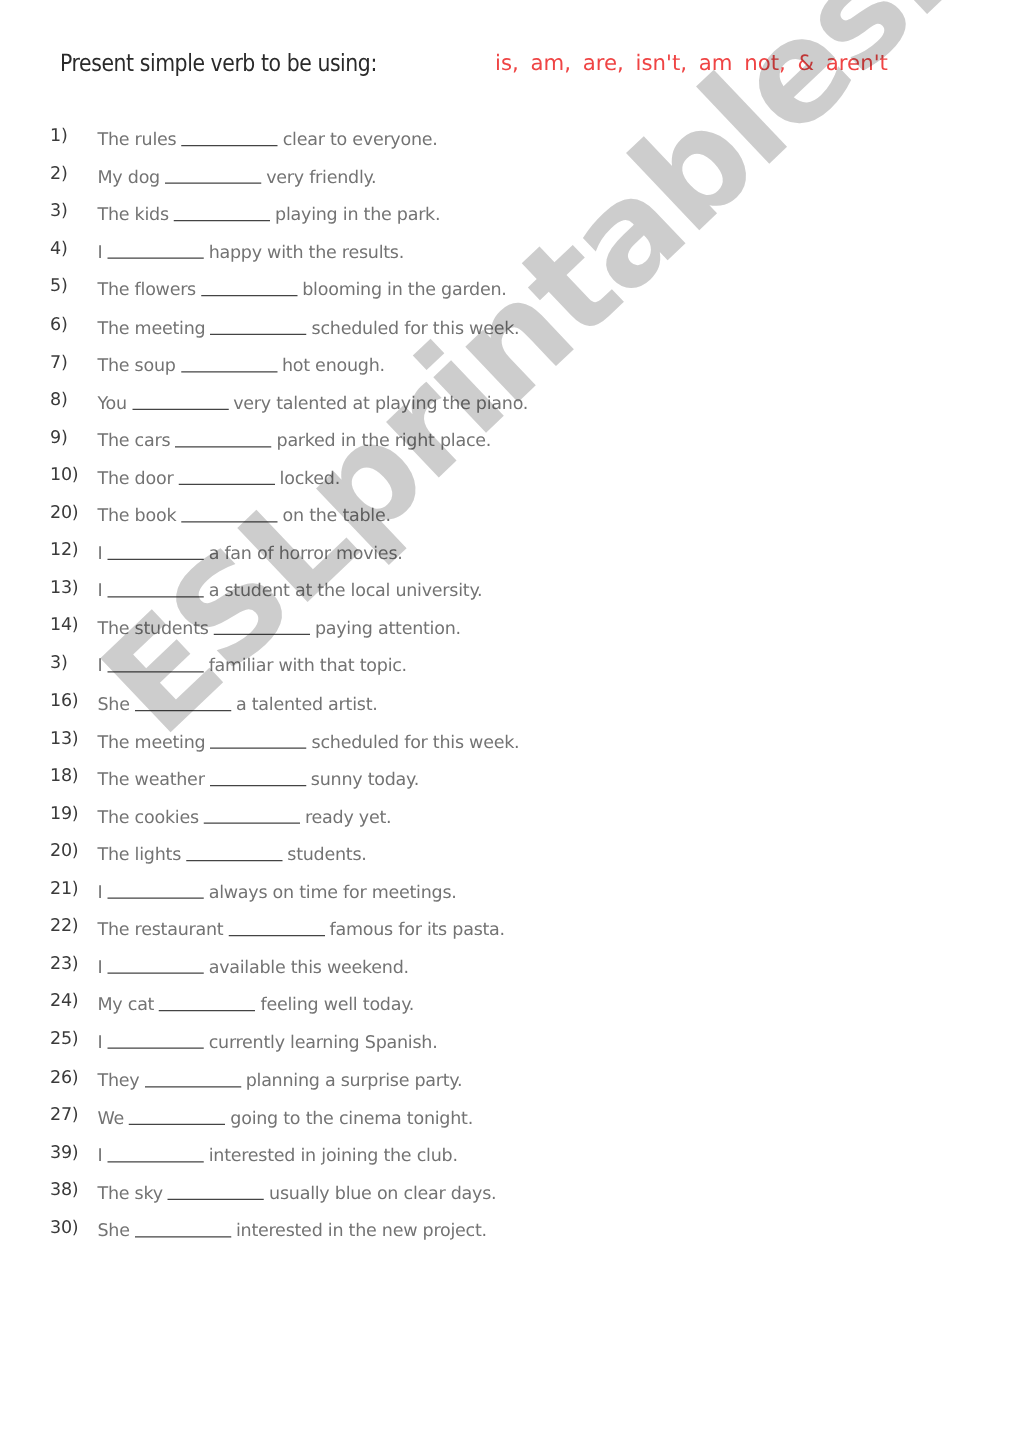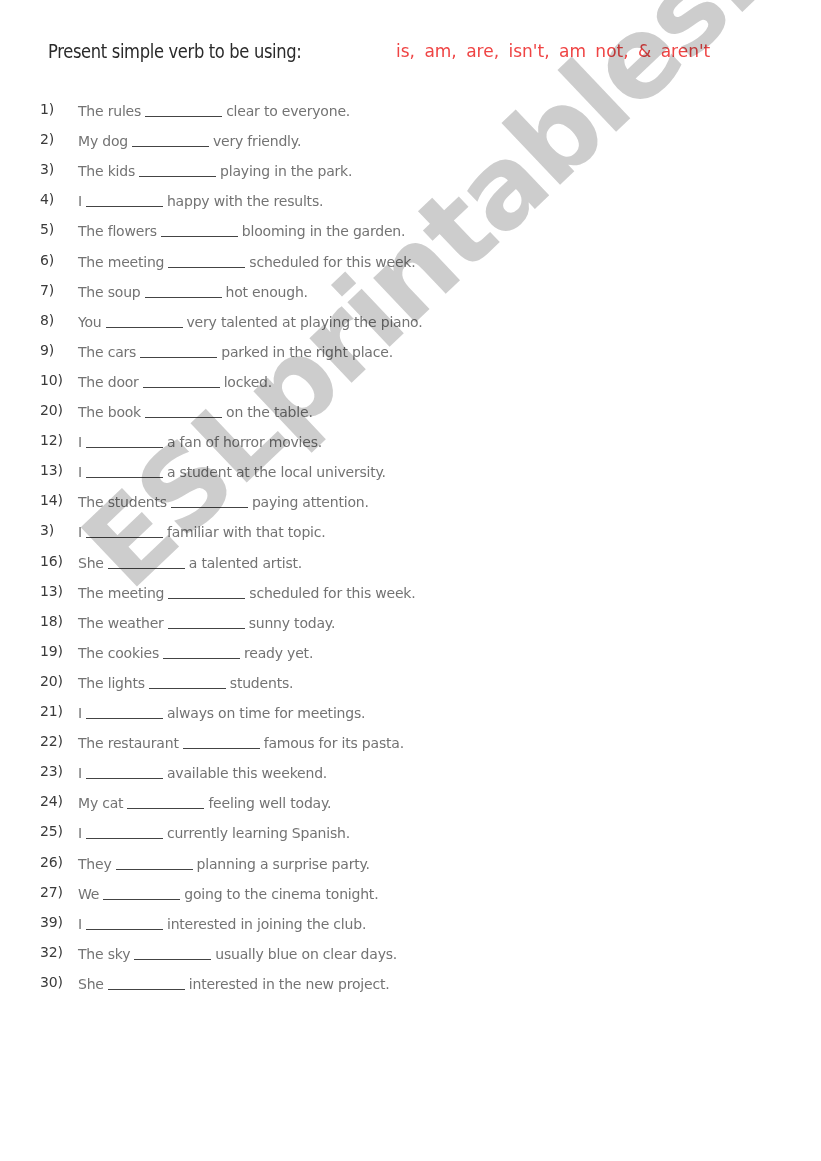--- a/index.html
+++ b/index.html
@@ -221,21 +221,21 @@
       </div>
       <div class="item" style="top: 883.6px;">
         <span class="num">27)</span>
         <span class="sentence"><span>We</span><span class="blank"></span><span>going to the cinema tonight.</span></span>
       </div>
       <div class="item" style="top: 913.7px;">
         <span class="num">39)</span>
         <span class="sentence"><span>I</span><span class="blank"></span><span>interested in joining the club.</span></span>
       </div>
       <div class="item" style="top: 943.8px;">
-        <span class="num">32)</span>
+        <span class="num">38)</span>
         <span class="sentence"><span>The sky</span><span class="blank"></span><span>usually blue on clear days.</span></span>
       </div>
       <div class="item" style="top: 973.9px;">
         <span class="num">30)</span>
         <span class="sentence"><span>She</span><span class="blank"></span><span>interested in the new project.</span></span>
       </div>
     </div>
 
   <div class="watermark">ESLprintables.com</div>
 </div>

